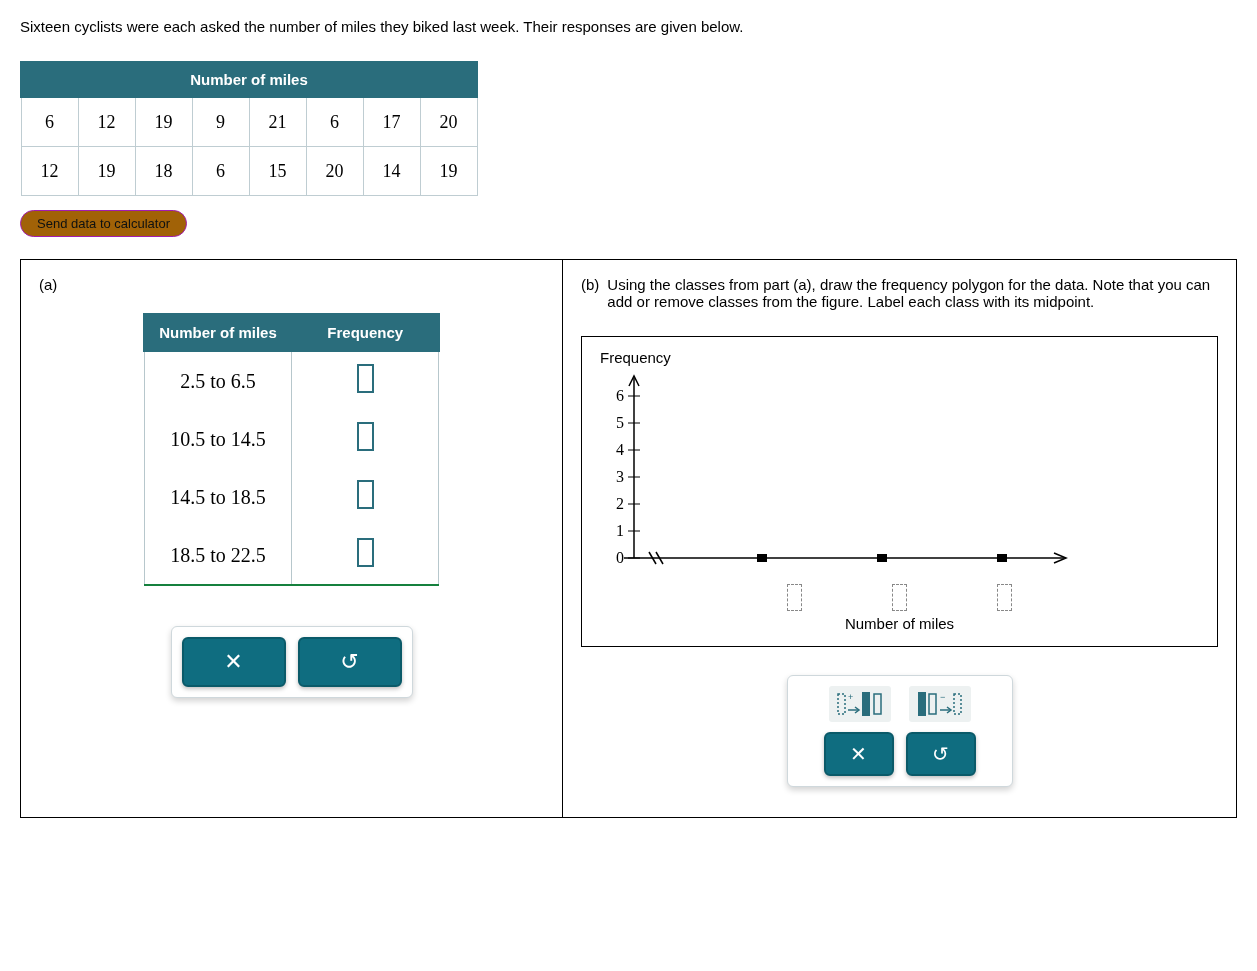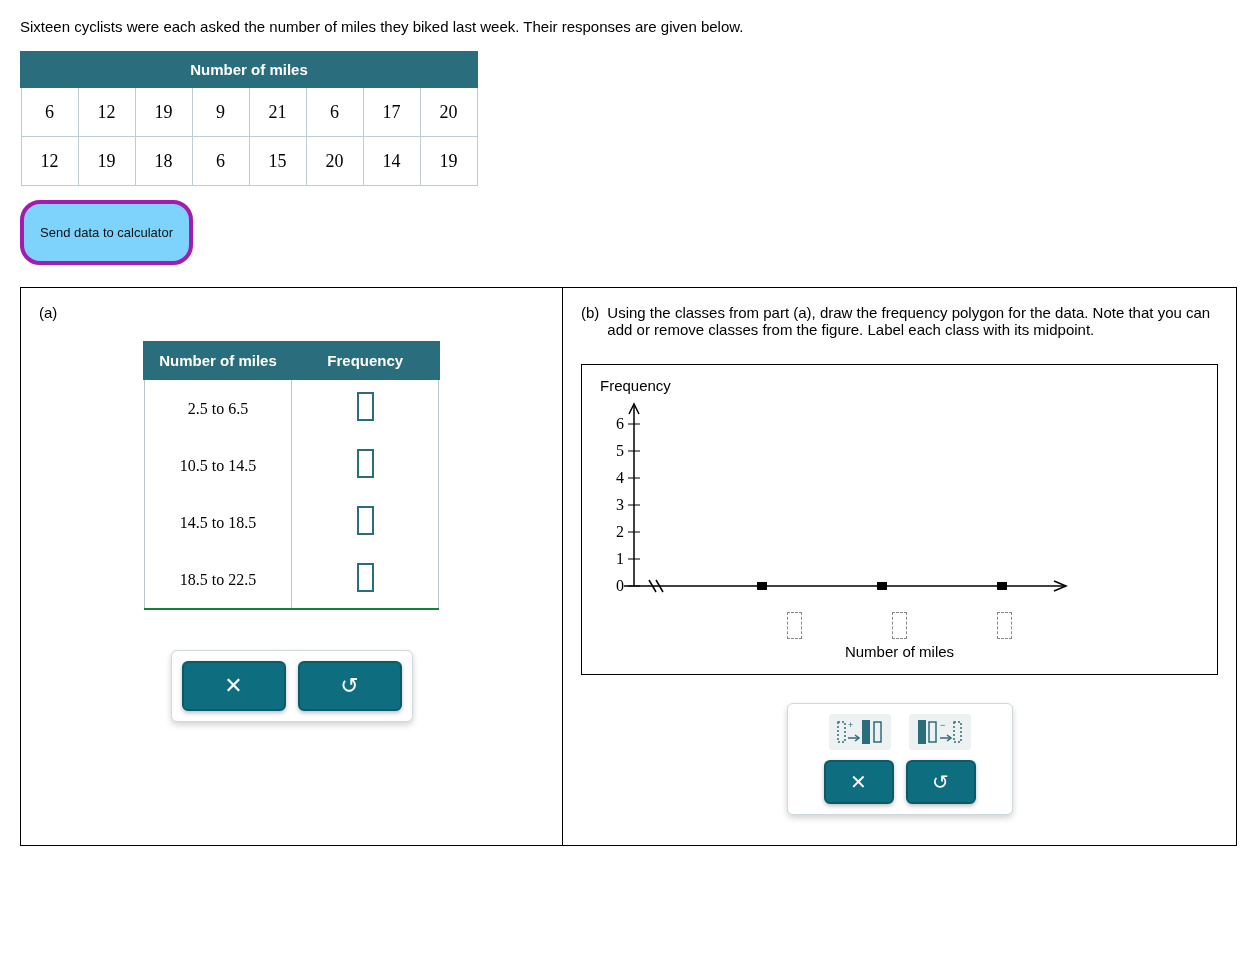--- a/index.html
+++ b/index.html
@@ -3,21 +3,21 @@
 <meta charset="utf-8">
 <style>
   body {
     font-family: Verdana, Geneva, sans-serif;
     font-size: 15px;
     color: #000;
     margin: 0;
     padding: 18px 20px;
     background: #fff;
   }
-  .intro { margin-bottom: 16px; }
+  .intro { margin-bottom: 26px; }
   .data-table {
     border-collapse: collapse;
     margin-bottom: 14px;
   }
   .data-table th {
     background: #2a6d7c;
     color: #fff;
     font-weight: bold;
     padding: 8px 12px;
     border: 2px solid #2a6d7c;
@@ -26,24 +26,24 @@
   .data-table td {
     border: 1px solid #bfcdd2;
     width: 54px;
     height: 46px;
     text-align: center;
     font-family: "Times New Roman", serif;
     font-size: 18px;
   }
   .pill-button {
     display: inline-block;
-    border: 4px solid #a21caf;
-    background: #7dd3fc;
+    border: 1px solid #a21caf;
+    background: #a16207;
     border-radius: 20px;
-    padding: 21px 16px;
+    padding: 5px 16px;
     font-size: 13px;
     color: #0e1111;
     cursor: pointer;
   }
   .main-box {
     border: 1px solid #000;
     display: flex;
     margin-top: 22px;
   }
   .col-a, .col-b {
@@ -70,21 +70,21 @@
     border: 2px solid #2a6d7c;
     font-size: 15px;
   }
   .freq-table th:first-child { border-right: 1px solid #79a4af; }
   .freq-table td {
     border-left: 1px solid #b7c7cc;
     border-right: 1px solid #b7c7cc;
     padding: 12px 18px;
     text-align: center;
     font-family: "Times New Roman", serif;
-    font-size: 16px;
+    font-size: 20px;
   }
   .freq-table tr:last-child td { border-bottom: 2px solid #15803d; }
   .freq-table td.freq-cell { width: 110px; }
   .small-input {
     display: inline-block;
     width: 13px;
     height: 25px;
     border: 2px solid #2a6d7c;
     background: #fff;
   }

